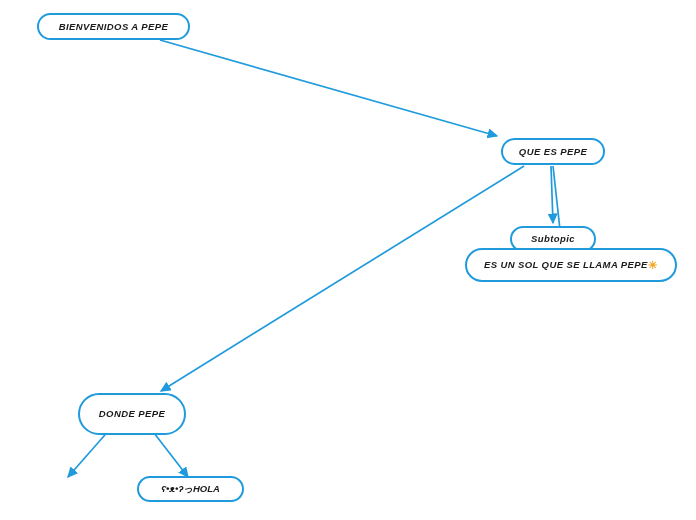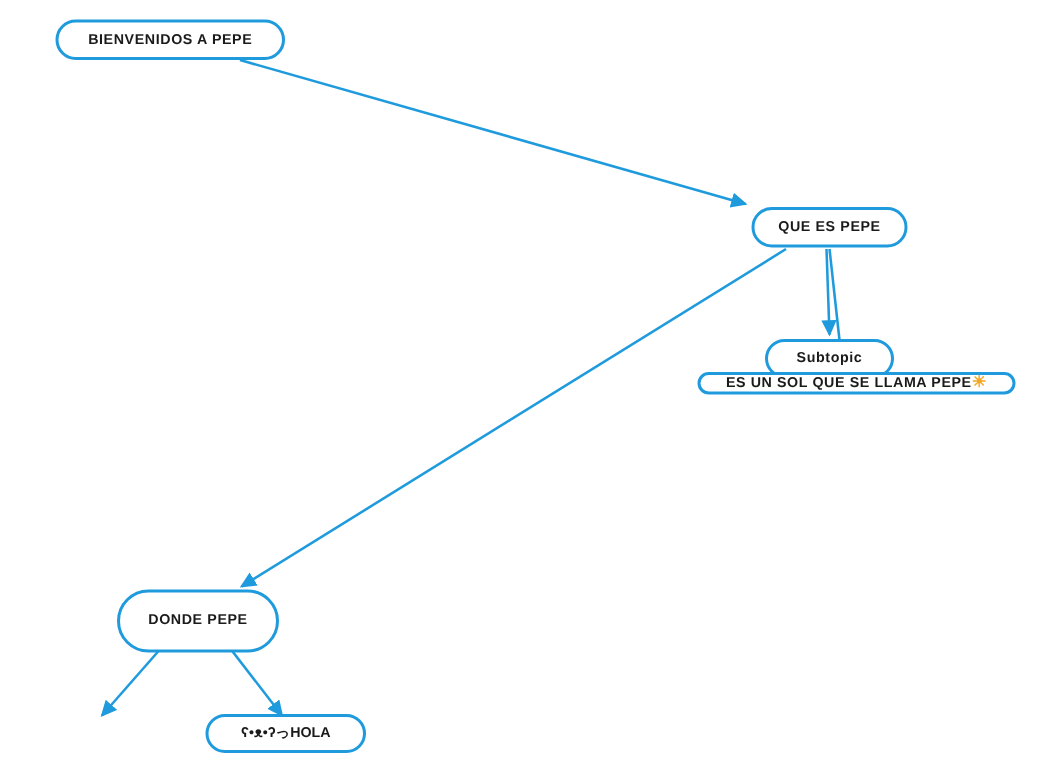--- a/index.html
+++ b/index.html
@@ -37,20 +37,21 @@
     color: #1a1a1a;
     font-weight: bold;
     font-size: 9.5px;
     letter-spacing: 0.4px;
     white-space: nowrap;
     font-family: "Liberation Sans", sans-serif;
   }
   .node-label {
     display: inline-block;
     line-height: 1;
+    font-style: italic;
   }
   .emoji {
     font-size: 11px;
     line-height: 1;
     color: #f5a623;
   }
   .kaomoji {
     letter-spacing: 0;
   }
 </style>
@@ -90,21 +91,21 @@
   </div>
 
   <div class="node" style="left: 510px; top: 226px; width: 86px; height: 26px; border-color: rgb(31, 155, 221); color: rgb(26, 26, 26);">
     <span class="node-label">Subtopic</span>
   </div>
 
   <div class="node" style="left: 501px; top: 138px; width: 104px; height: 27px; border-color: rgb(31, 155, 221); color: rgb(26, 26, 26);">
     <span class="node-label">QUE ES PEPE</span>
   </div>
 
-  <div class="node" style="left: 465px; top: 248px; width: 212px; height: 15px; border-color: rgb(31, 155, 221); color: rgb(26, 26, 26);">
+  <div class="node" style="left: 465px; top: 248px; width: 212px; height: 34px; border-color: rgb(31, 155, 221); color: rgb(26, 26, 26);">
     <span class="node-label">ES UN SOL QUE SE LLAMA PEPE</span>
       <span class="emoji">☀</span>
   </div>
 
   <div class="node" style="left: 78px; top: 393px; width: 108px; height: 42px; border-color: rgb(31, 155, 221); color: rgb(26, 26, 26);">
     <span class="node-label">DONDE PEPE</span>
   </div>
 
 
   <div class="node kaomoji" style="left: 137px; top: 476px; width: 107px; height: 26px; border-color: rgb(31, 155, 221); color: rgb(26, 26, 26);">

